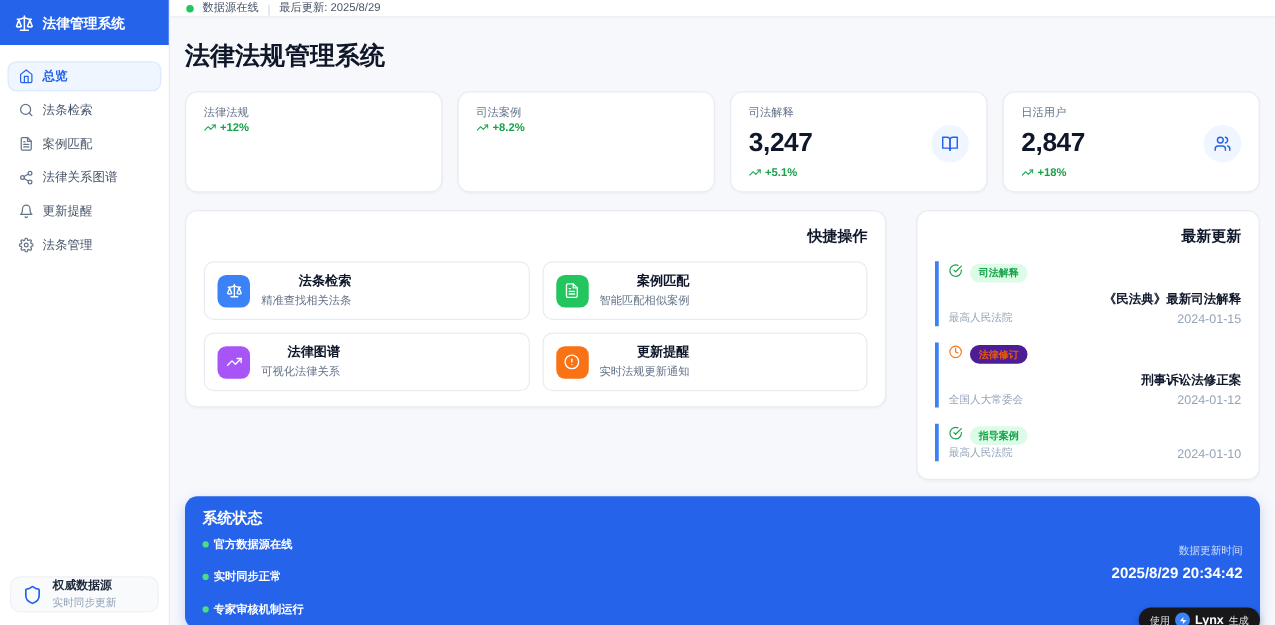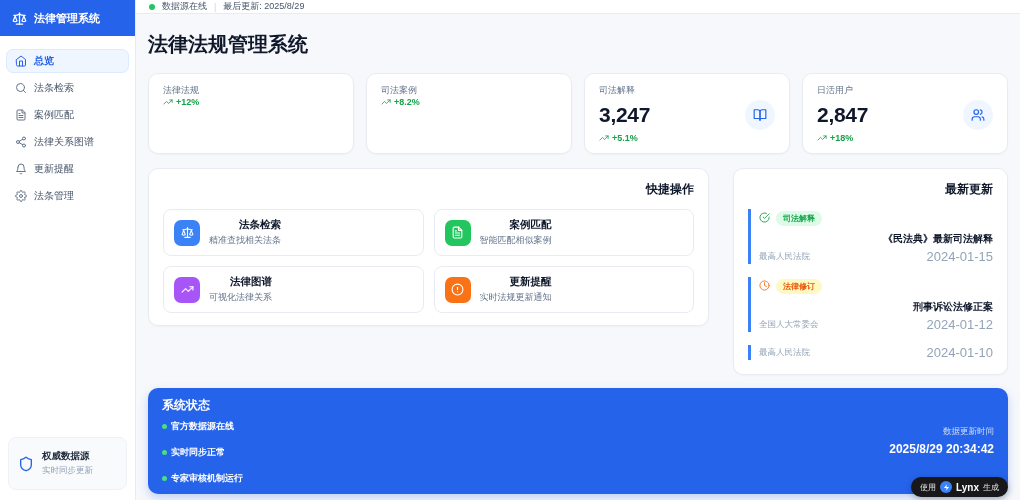--- a/index.html
+++ b/index.html
@@ -10,21 +10,21 @@
   
   .sidebar { width:136px; background:#ffffff; border-right:1px solid #e8ecf2; display:flex; flex-direction:column; flex-shrink:0; }
   .sidebar-header { height:36px; background:#2563eb; display:flex; align-items:center; gap:7px; padding:0 12px; }
   .sidebar-header svg { width:15px; height:15px; stroke:#ffffff; }
   .sidebar-header .app-title { color:#ffffff; font-size:11px; font-weight:bold; white-space:nowrap; }
   .nav { padding:13px 6px; display:flex; flex-direction:column; gap:3px; }
   .nav-item { height:24px; display:flex; align-items:center; gap:7px; padding:0 8px; border-radius:7px; font-size:10px; color:#475569; border:1px solid transparent; cursor:pointer; }
   .nav-item svg { width:12px; height:12px; stroke:#64748b; flex-shrink:0; }
   .nav-item.active { background:#eff6ff; border-color:#dbeafe; color:#2563eb; font-weight:bold; }
   .nav-item.active svg { stroke:#2563eb; }
-  .sidebar-footer { margin:auto 8px 10px 8px; background:#f8fafc; border:1px solid #eef1f6; border-radius:8px; padding:12px 9px; display:flex; align-items:center; gap:8px; }
+  .sidebar-footer { margin:auto 8px 10px 8px; background:#f8fafc; border:1px solid #eef1f6; border-radius:8px; padding:0 9px; display:flex; align-items:center; gap:8px; }
   .sidebar-footer svg { width:16px; height:16px; stroke:#2563eb; flex-shrink:0; }
   .sf-title { font-size:9.5px; font-weight:bold; color:#1e293b; }
   .sf-sub { font-size:8.5px; color:#94a3b8; margin-top:2px; }
 
   
   .main { flex:1; display:flex; flex-direction:column; min-width:0; }
   .topbar { height:28px; background:#ffffff; border-bottom:1px solid #e8ecf2; display:flex; align-items:center; gap:7px; padding:0 13px; font-size:9px; color:#475569; }
   .dot { width:6px; height:6px; border-radius:50%; background:#22c55e; }
   .topbar .sep { color:#cbd5e1; }
   .content { flex:1; padding:12px; position:relative; }
@@ -56,25 +56,25 @@
 
   .updates-panel { width:275px; flex-shrink:0; }
   .update-item { border-left:3px solid #3b82f6; padding-left:8px; margin-bottom:13px; cursor:pointer; }
   .update-item:last-child { margin-bottom:2px; }
   .ui-row1 { display:flex; align-items:center; gap:6px; }
   .ui-row1 svg { width:11px; height:11px; }
   .ui-icon-green svg { stroke:#16a34a; }
   .ui-icon-orange svg { stroke:#f97316; }
   .badge { font-size:8px; padding:2px 7px; border-radius:999px; font-weight:bold; }
   .badge-green { background:#dcfce7; color:#16a34a; }
-  .badge-orange { background:#fef9c3; color:#ea580c; }
+  .badge-orange { background:#4c1d95; color:#ea580c; }
   .ui-title { font-size:10px; font-weight:bold; color:#0f172a; margin:5px 0 3px 0; }
   .ui-row3 { display:flex; justify-content:space-between; align-items:center; }
   .ui-source { font-size:8.5px; color:#94a3b8; }
-  .ui-date { font-size:13px; color:#94a3b8; }
+  .ui-date { font-size:10px; color:#94a3b8; }
 
   .status-bar { margin-top:13px; background:#2563eb; border-radius:10px; padding:9px 14px; display:flex; justify-content:space-between; align-items:center; color:#ffffff; box-shadow:0 4px 10px rgba(37,99,235,0.25); }
   .sb-title { font-size:12px; font-weight:bold; }
   .sb-items { display:flex; gap:13px; margin-top:6px;flex-direction:column; }
   .sb-item { display:flex; align-items:center; gap:4px; font-size:9px; font-weight:bold; }
   .sb-dot { width:5px; height:5px; border-radius:50%; background:#4ade80; }
   .sb-right { text-align:right; }
   .sb-time-label { font-size:8.5px; color:rgba(255,255,255,0.75); }
   .sb-time-value { font-size:12px; font-weight:bold; margin-top:4px; }
 
@@ -366,20 +366,26 @@
               <span class="badge badge-orange">法律修订</span>
             </div>
             <div class="ui-title">刑事诉讼法修正案</div>
             <div class="ui-row3">
               <span class="ui-source">全国人大常委会</span>
               <span class="ui-date">2024-01-12</span>
             </div>
           </div>
 
           <div class="update-item">
+            <div class="ui-row1">
+              <span class="ui-icon-green"><svg class="stroked" viewBox="0 0 24 24">
+                    <use href="#i-check"></use>
+                  </svg></span>
+              <span class="badge badge-green">指导案例</span>
+            </div>
             <div class="ui-row3">
               <span class="ui-source">最高人民法院</span>
               <span class="ui-date">2024-01-10</span>
             </div>
           </div>
         </div>
       </div>
 
       <div class="status-bar">
         <div>

